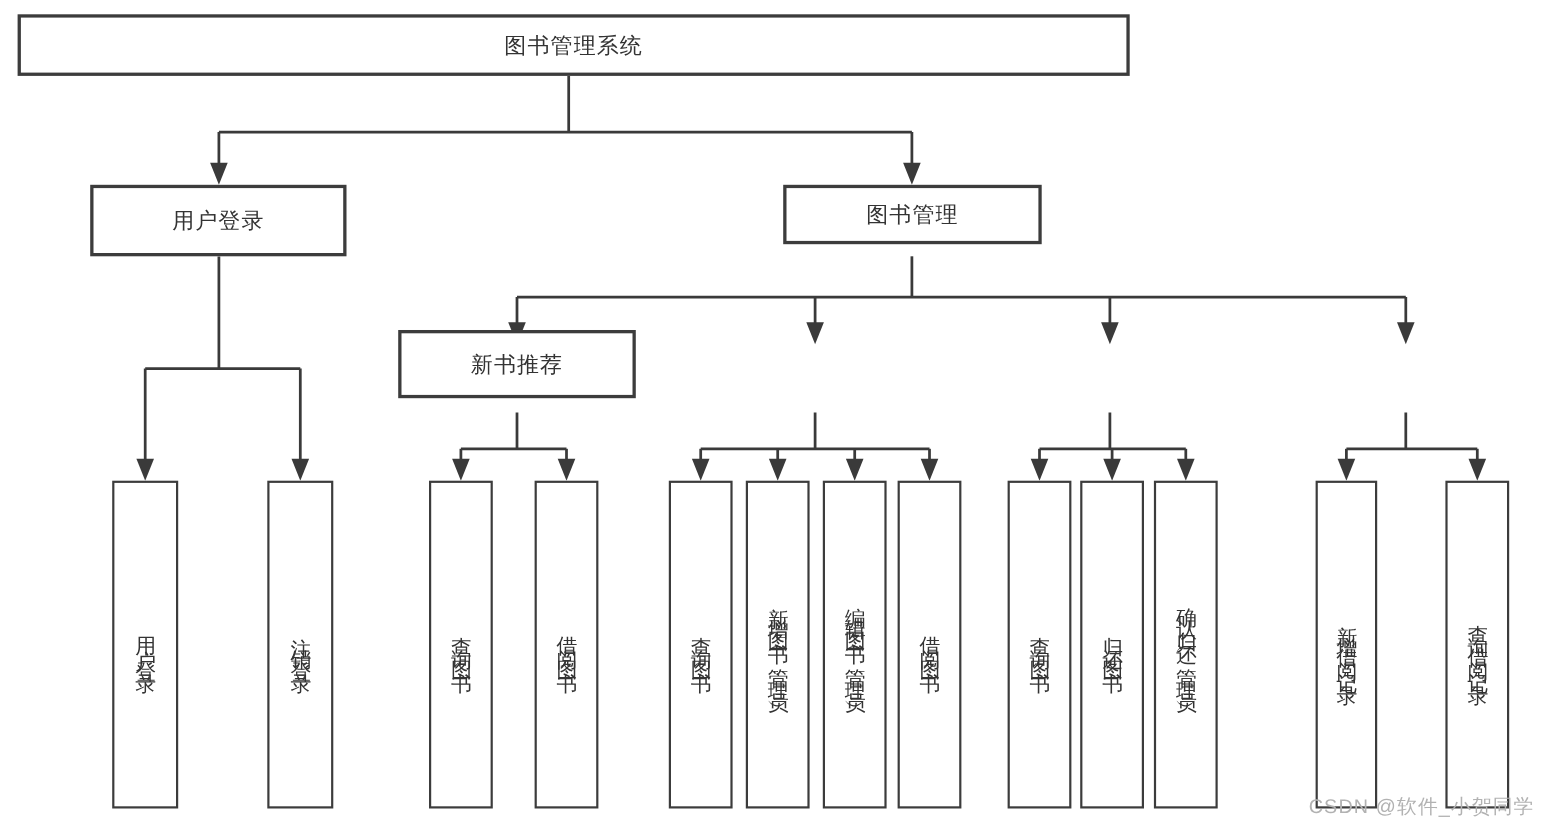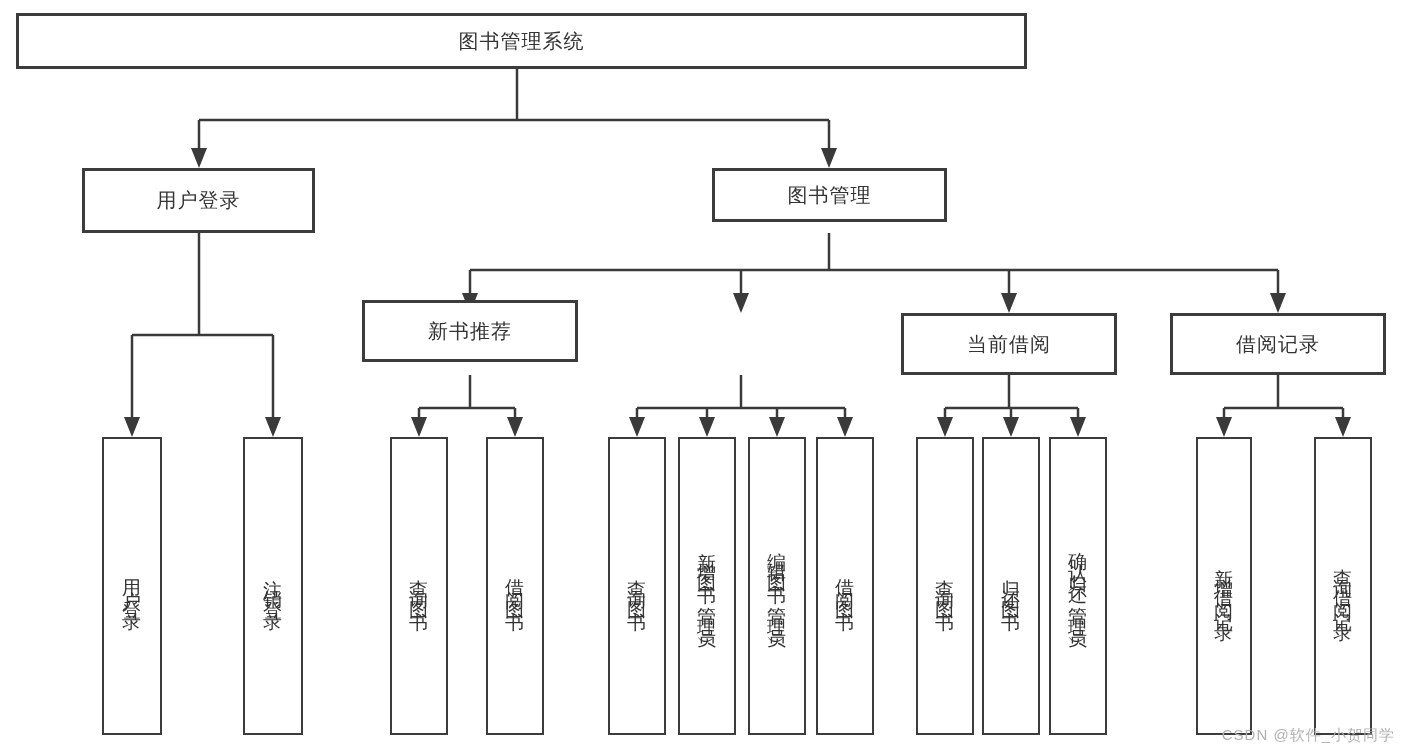--- a/index.html
+++ b/index.html
@@ -45,21 +45,21 @@
     font-size: 19px;
     line-height: 1;
     letter-spacing: 11px;
     white-space: nowrap;
   }
   .watermark {
     position: absolute;
     right: 10px;
     bottom: 2px;
     color: #b2b2b2;
-    font-size: 15px;
+    font-size: 18px;
     letter-spacing: 1px;
     pointer-events: none;
   }
 </style>
 </head>
 <body>
 
 <div id="stage">
 
   <svg id="connectors" viewBox="0 0 1405 747" xmlns="http://www.w3.org/2000/svg">
@@ -134,22 +134,20 @@
       <polygon points="1335,417 1351,417 1343,437"></polygon>
     </g>
   </svg>
 
   <div class="box" style="left:16px; top:13px; width:1011px; height:56px;">图书管理系统</div>
 
   <div class="box" style="left:82px; top:168px; width:233px; height:65px;">用户登录</div>
   <div class="box" style="left:712px; top:168px; width:235px; height:54px;">图书管理</div>
 
   <div class="box" style="left:362px; top:300px; width:216px; height:62px;">新书推荐</div>
-  <div class="box" style="left:901px; top:313px; width:216px; height:62px;">当前借阅</div>
-  <div class="box" style="left:1170px; top:313px; width:216px; height:62px;">借阅记录</div>
 
   <div class="box leaf" style="left:102px; top:437px; width:60px; height:298px;">
     <span class="vtext">用户登录</span>
   </div>
   <div class="box leaf" style="left:243px; top:437px; width:60px; height:298px;">
     <span class="vtext">注销登录</span>
   </div>
 
   <div class="box leaf" style="left:390px; top:437px; width:58px; height:298px;">
     <span class="vtext">查询图书</span>

